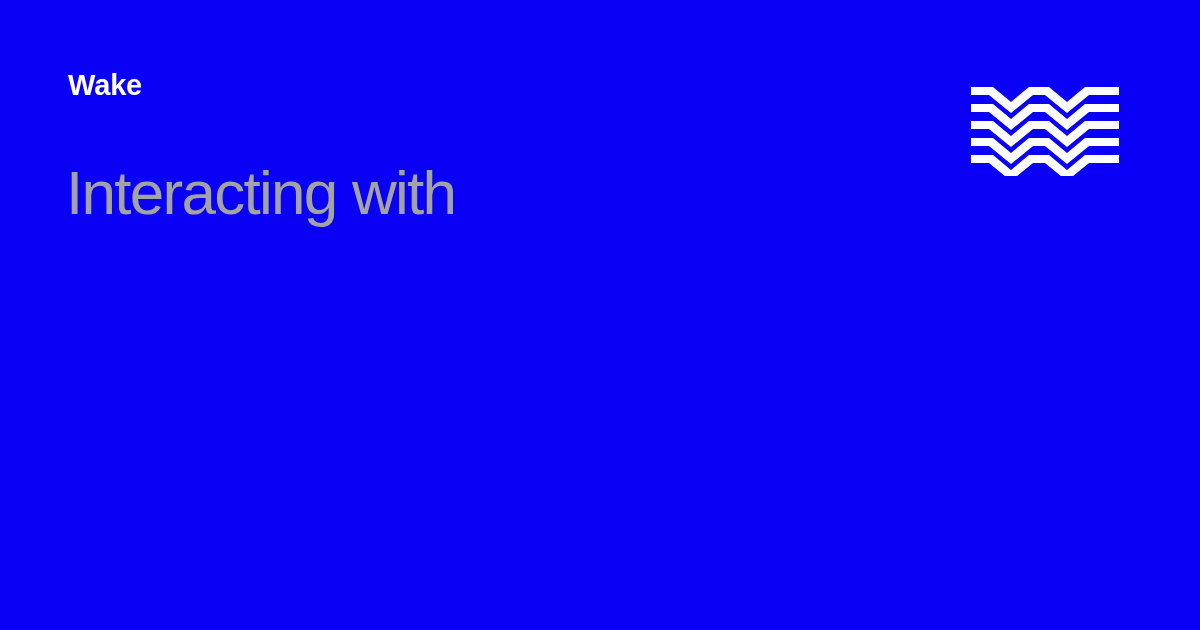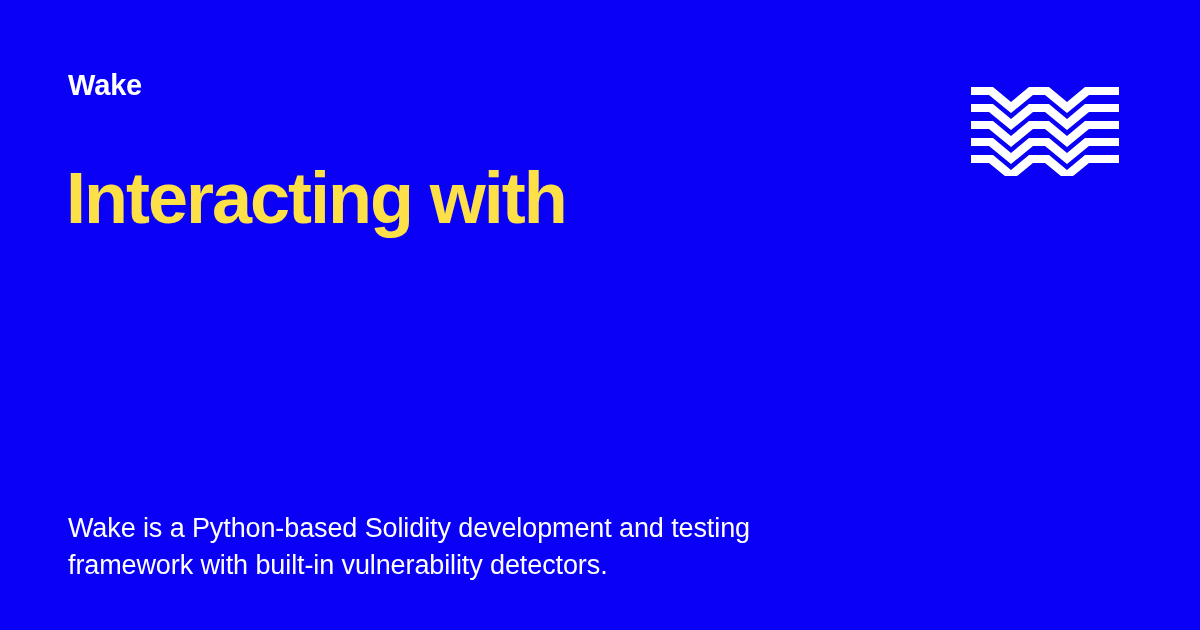--- a/index.html
+++ b/index.html
@@ -46,23 +46,23 @@
     height: 89px;
   }
   .brand-logo svg { display: block; width: 148px; height: 89px; }
 
   
   .headline {
     position: absolute;
     left: 66px;
     top: 161px;
     width: 820px;
-    color: #fde047;
-    font-size: 72px;
-    font-weight: 700;
+    color: #a3a3a3;
+    font-size: 62px;
+    font-weight: 400;
     line-height: 1.04;
     letter-spacing: -0.028em;
   }
   .headline-line { display: block; white-space: nowrap; }
 
   
   .subtitle {
     position: absolute;
     left: 68px;
     top: 510px;
@@ -101,18 +101,14 @@
         <path d="M0 68 L22 68 L40 83 L58 68 L78 68 L96 83 L114 68 L148 68 L148 76
                  L118 76 L96 94 L74 76 L62 76 L40 94 L18 76 L0 76 Z"></path>
       </g>
     </svg>
   </div>
 
   <h1 class="headline">
     <span class="headline-line">Interacting with</span>
   </h1>
 
-  <p class="subtitle">
-    <span class="subtitle-line">Wake is a Python-based Solidity development and testing</span>
-    <span class="subtitle-line">framework with built-in vulnerability detectors.</span>
-  </p>
 
 </div>
 
 </body></html>

